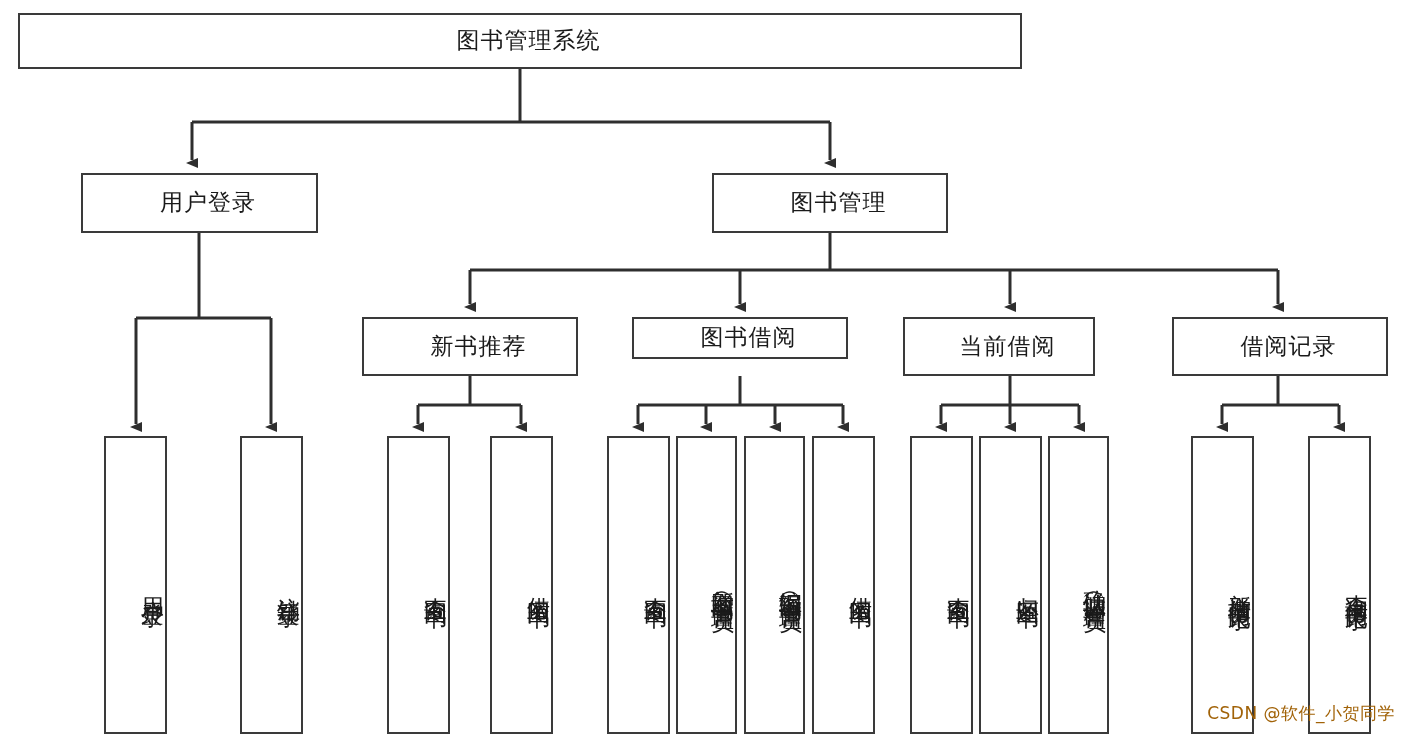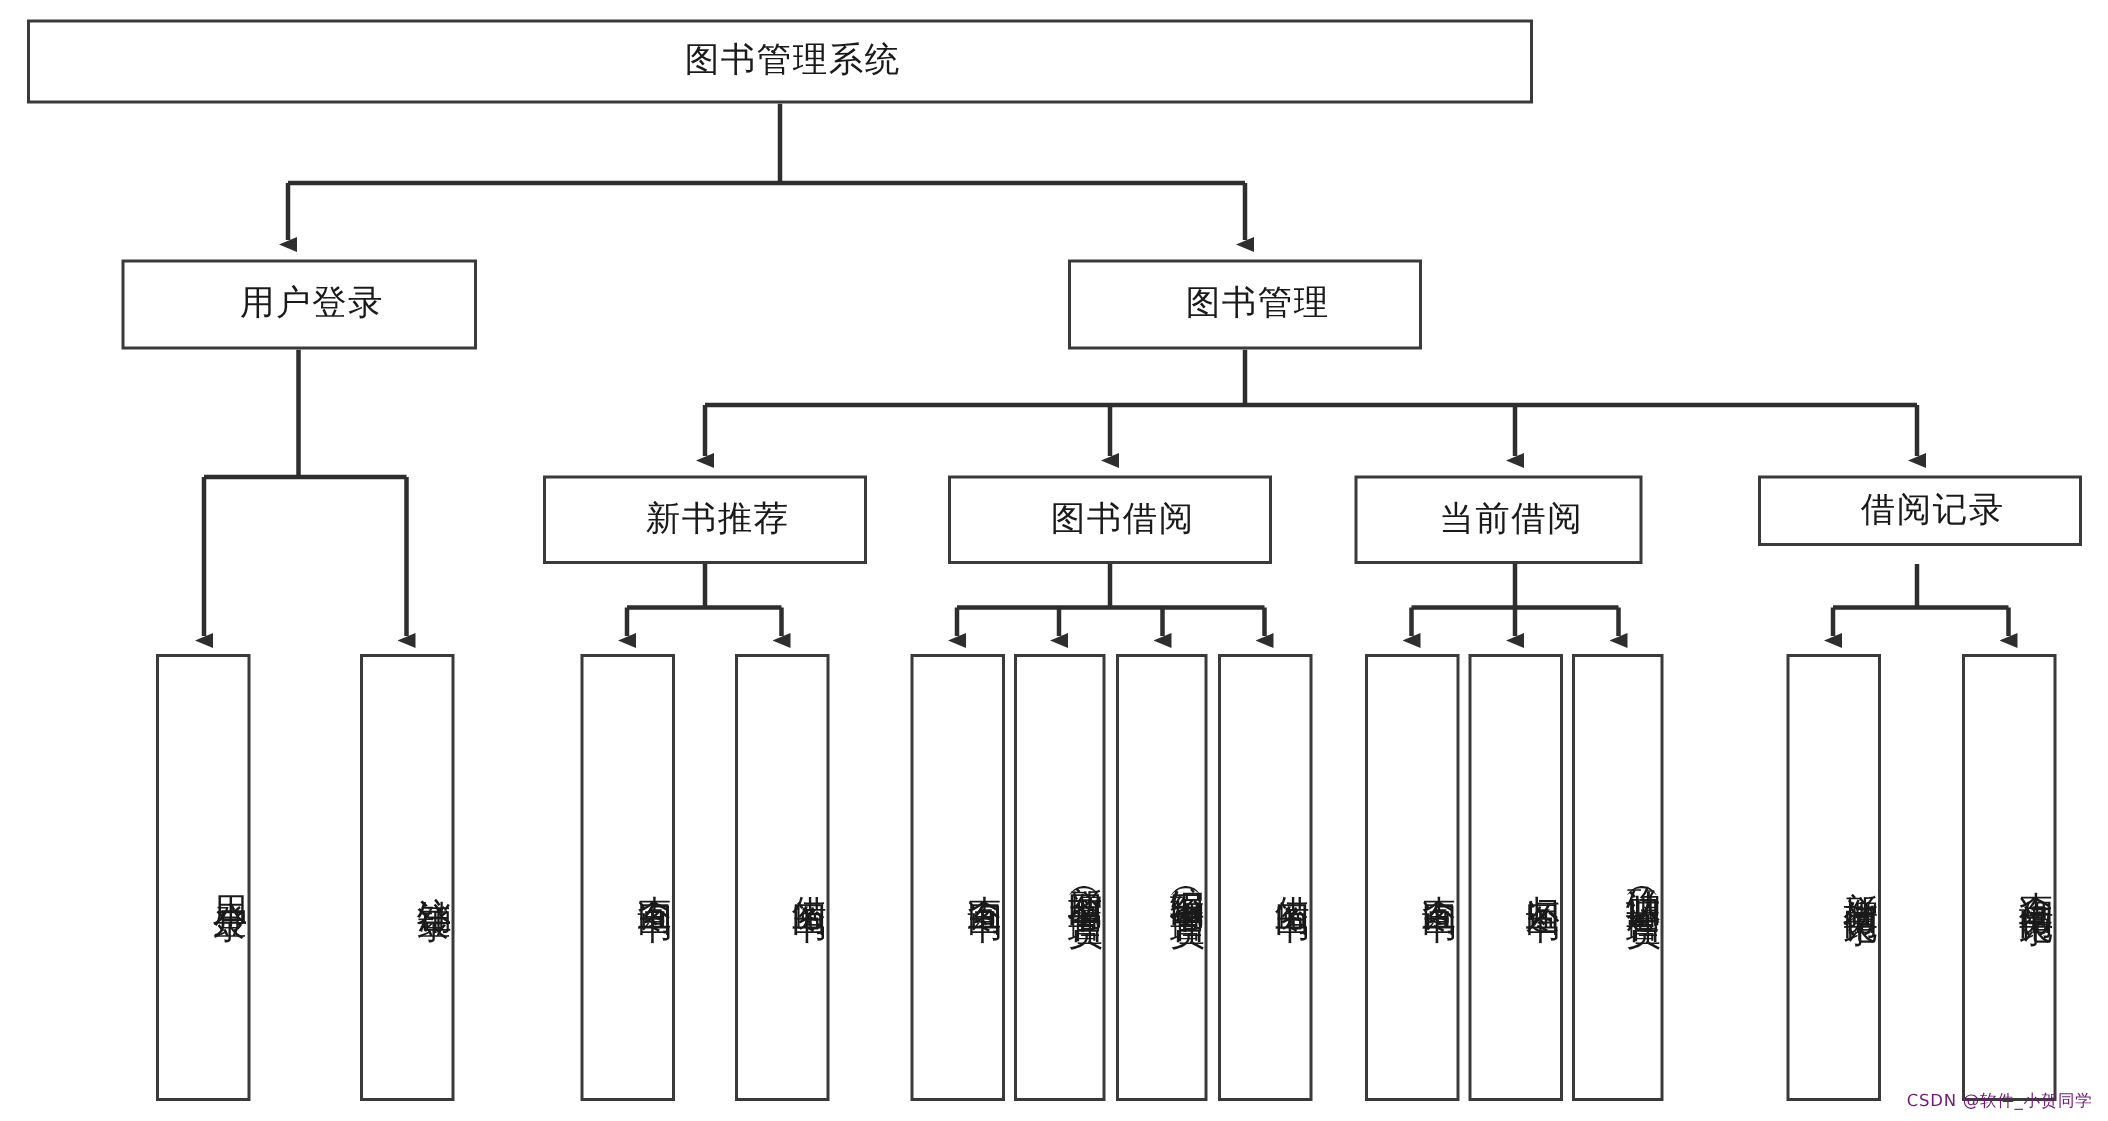--- a/index.html
+++ b/index.html
@@ -57,23 +57,23 @@
     text-orientation: upright;
     white-space: normal;
     max-height: 100%;
   }
   .node-label {
     display: block;
   }
   #watermark {
     position: absolute;
     right: 10px;
-    bottom: 6px;
-    font-size: 11px;
-    color: #701a75;
+    bottom: 22px;
+    font-size: 17px;
+    color: #a16207;
     letter-spacing: 0.5px;
     white-space: nowrap;
     pointer-events: none;
   }
 </style>
 </head>
 <body>
 
 <div id="diagram-root">
 
@@ -138,29 +138,29 @@
   </div>
 
   <div class="node horizontal" style="left:362px; top:317px; width:216px; height:59px;">
     <span class="node-label">新书推荐</span>
   </div>
 
   <div class="node horizontal" style="left:712px; top:173px; width:236px; height:60px;">
     <span class="node-label">图书管理</span>
   </div>
 
-  <div class="node horizontal" style="left:632px; top:317px; width:216px; height:59px;">
+  <div class="node horizontal" style="left:632px; top:317px; width:216px; height:42px;">
     <span class="node-label">图书借阅</span>
   </div>
 
   <div class="node horizontal" style="left:903px; top:317px; width:192px; height:59px;">
     <span class="node-label">当前借阅</span>
   </div>
 
-  <div class="node horizontal" style="left:1172px; top:317px; width:216px; height:47px;">
+  <div class="node horizontal" style="left:1172px; top:317px; width:216px; height:59px;">
     <span class="node-label">借阅记录</span>
   </div>
 
   <div class="node vertical" style="left:104px; top:436px; width:63px; height:298px;">
     <span class="node-label">用户登录</span>
   </div>
 
   <div class="node vertical" style="left:240px; top:436px; width:63px; height:298px;">
     <span class="node-label">注销登录</span>
   </div>

